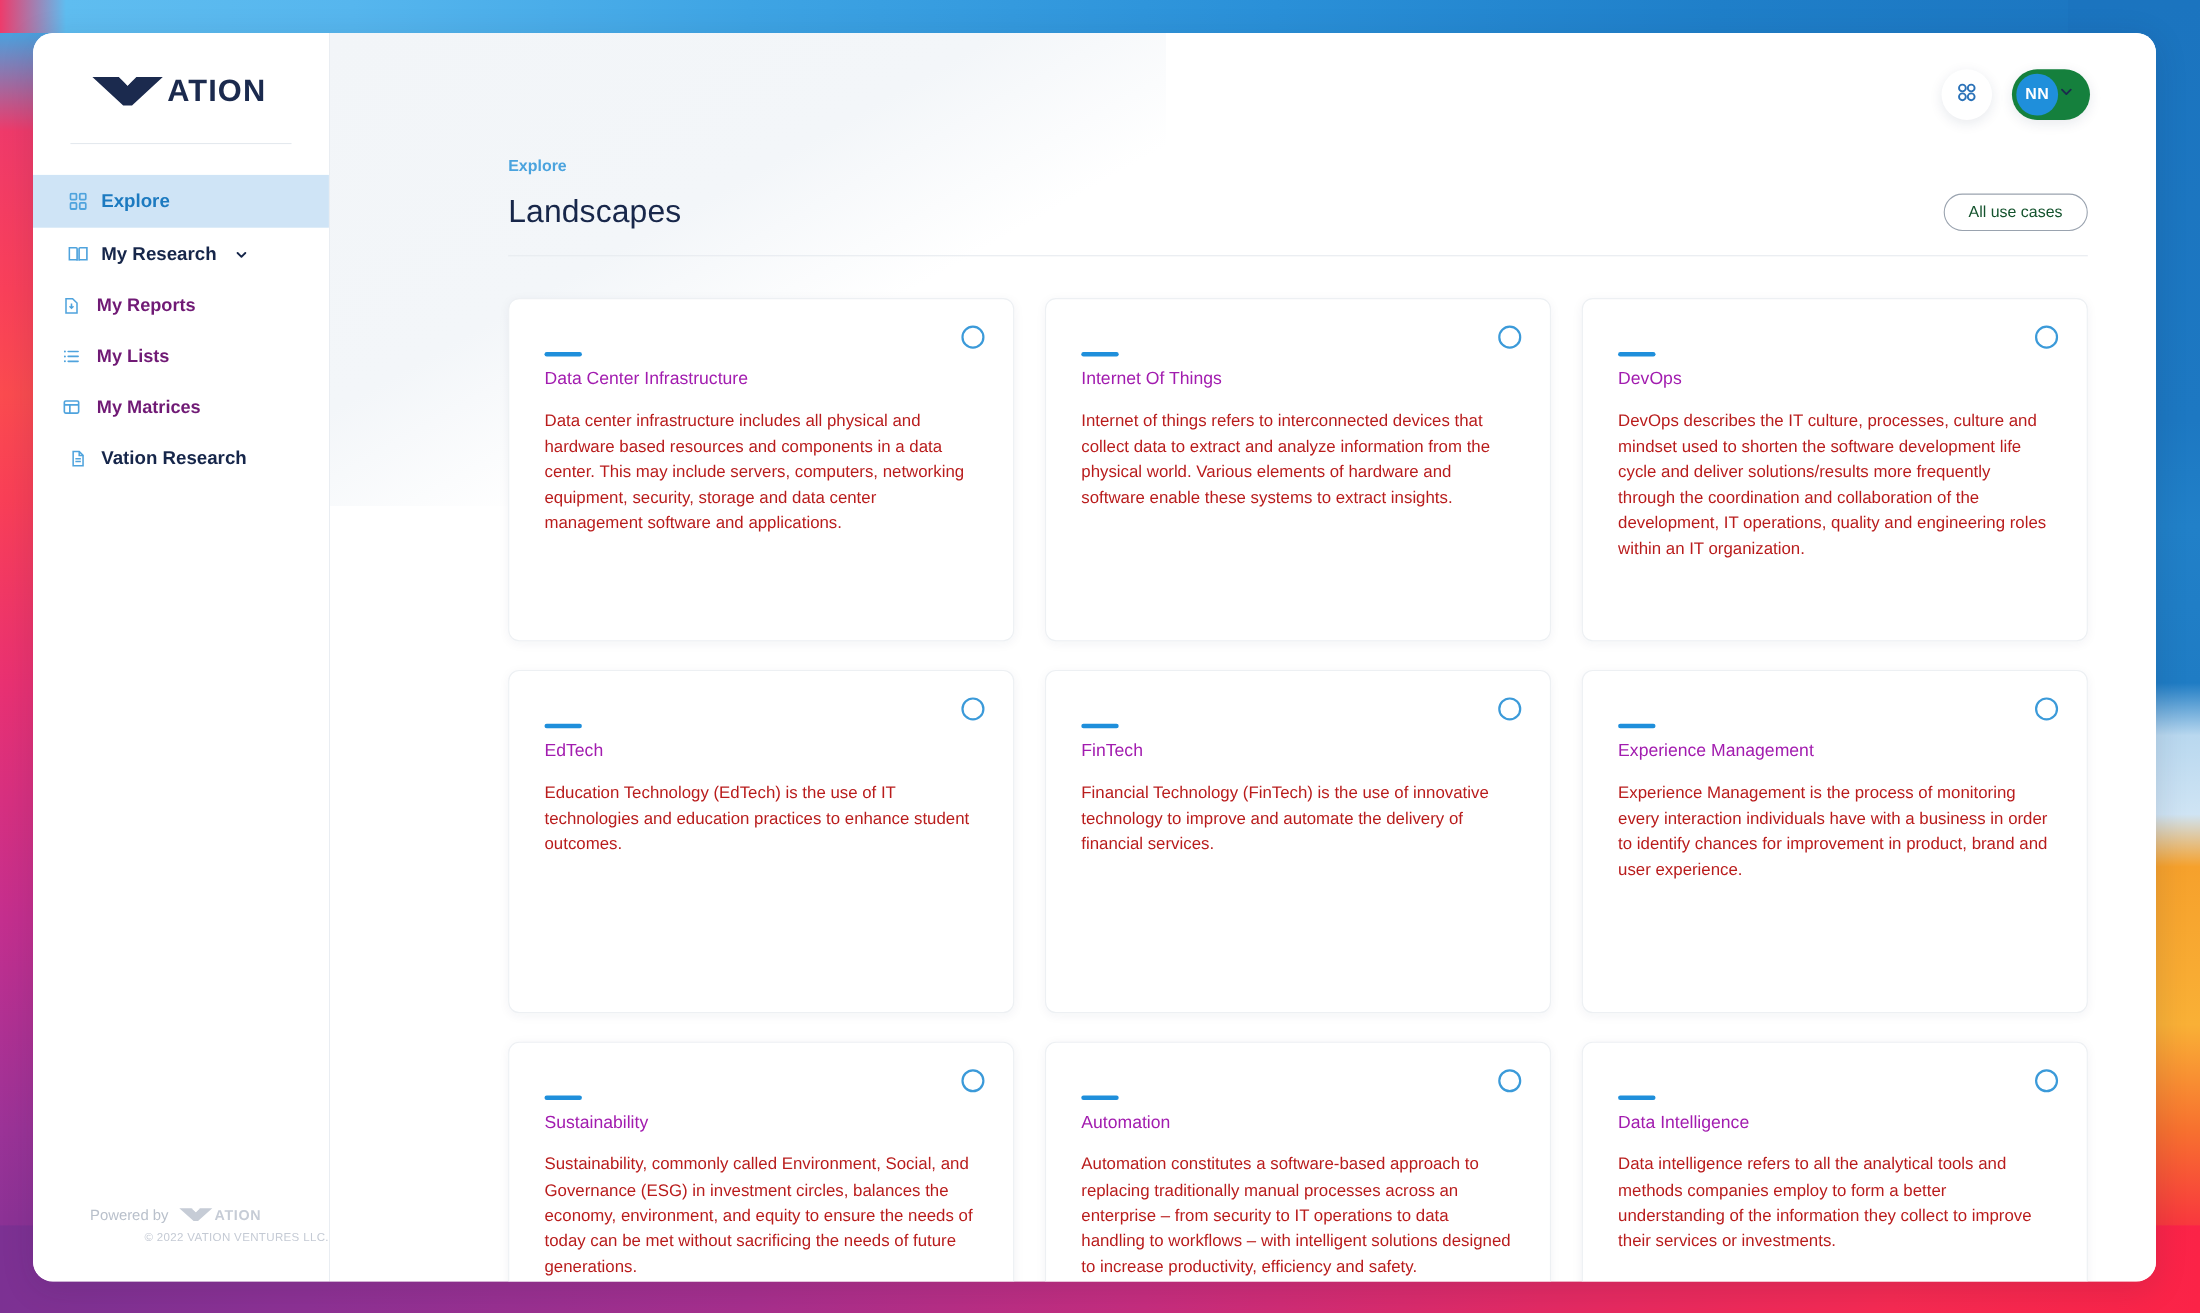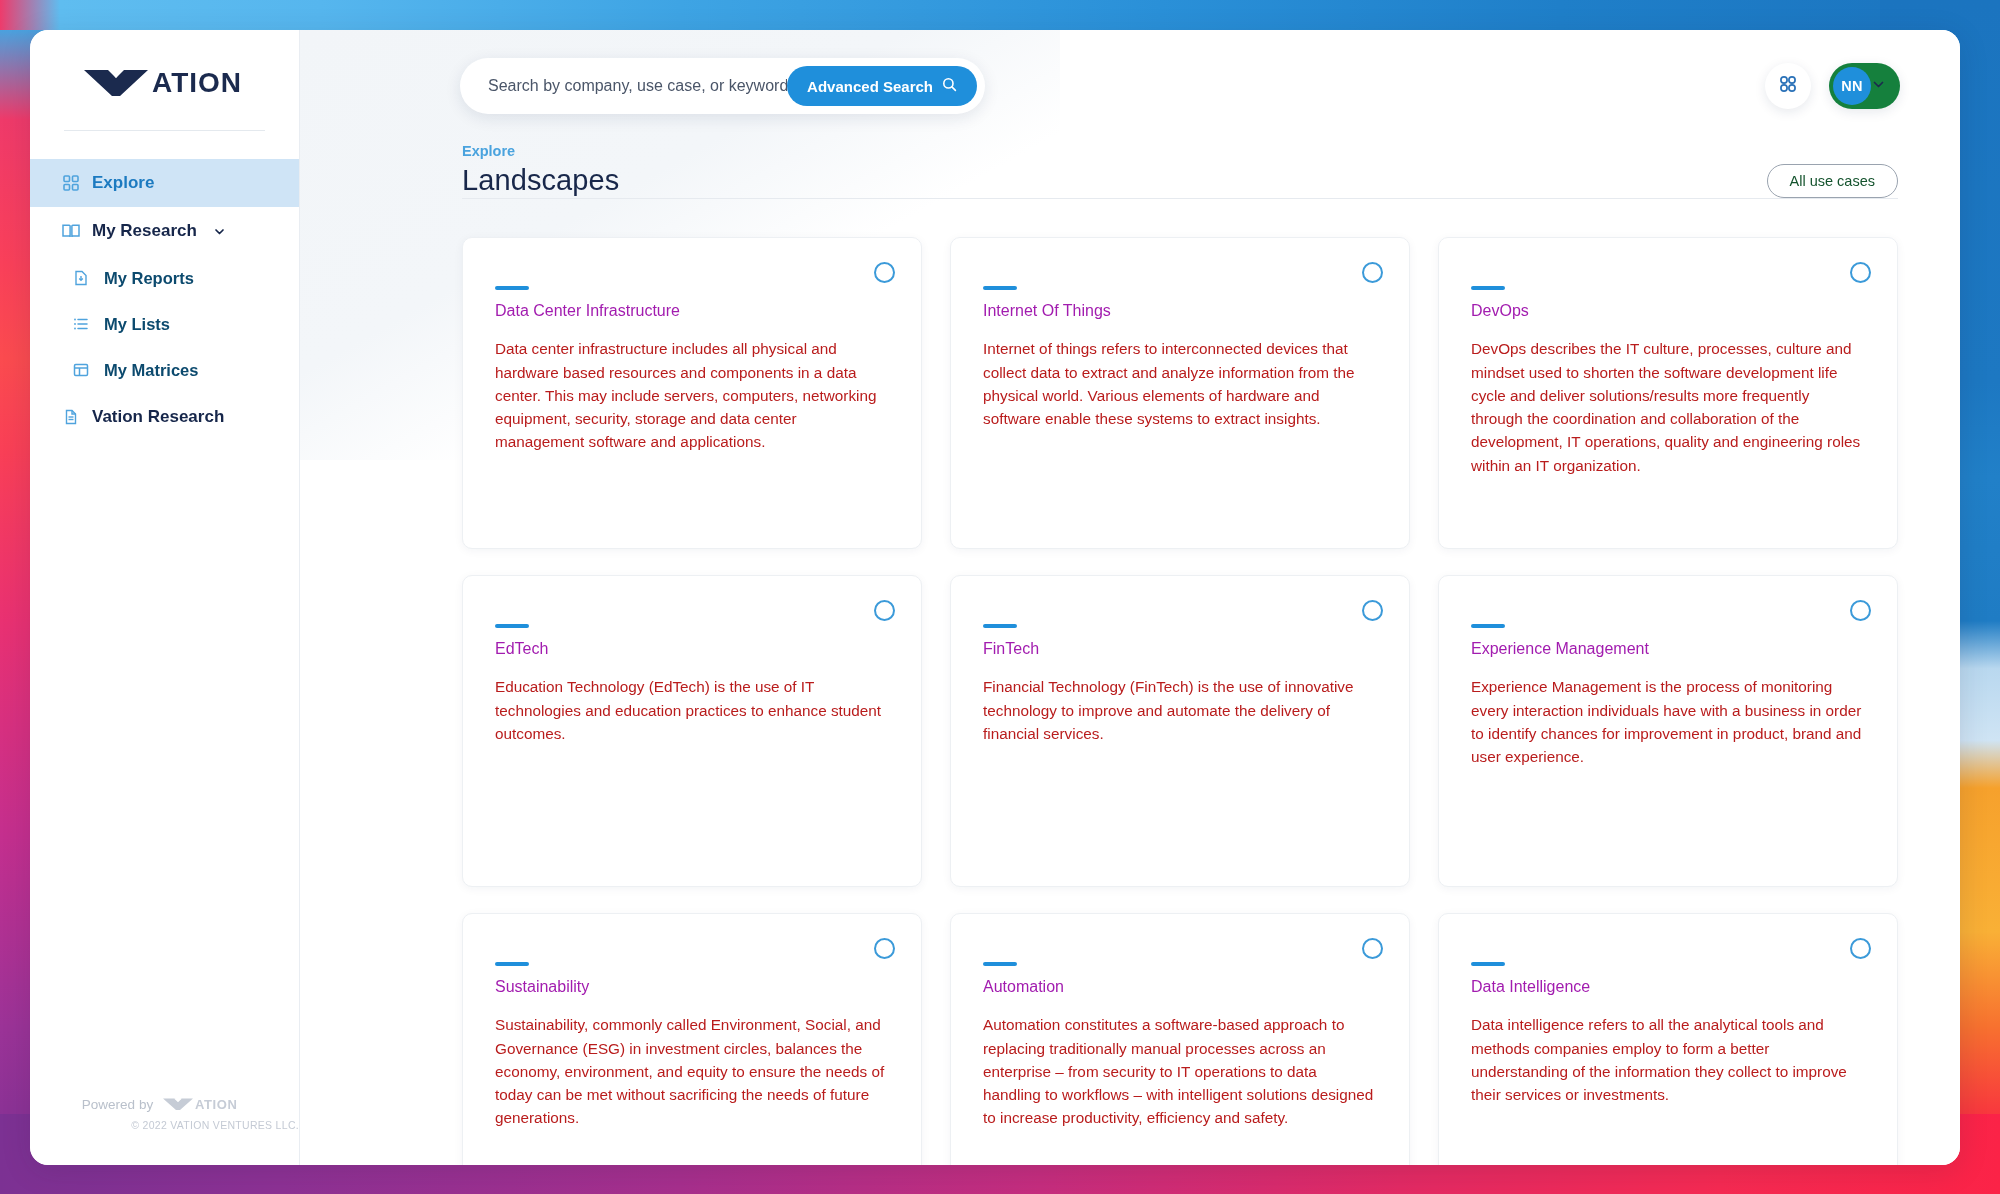--- a/index.html
+++ b/index.html
@@ -131,26 +131,26 @@
     color: #16264a;
     font-weight: 700;
     cursor: pointer;
   }
   .nav-item.active {
     background: #cfe4f6;
     color: #1c7ac0;
   }
   .nav-item.active .nav-label { color: #1c7ac0; }
   .nav-sub {
-    padding-left: 42px;
+    padding-left: 26px;
     height: 46px;
     gap: 14px;
     font-size: 16.5px;
     font-weight: 700;
-    color: #0c4a6e;
+    color: #701a75;
   }
   .nav-icon {
     width: 18px; height: 18px;
     display: inline-flex;
     align-items: center;
     justify-content: center;
     color: #4fa3dd;
     flex: 0 0 auto;
   }
   .nav-icon svg { display: block; }
@@ -283,23 +283,24 @@
   }
   .breadcrumb {
     font-size: 14.5px;
     font-weight: 700;
     color: #4aa3de;
     cursor: pointer;
     display: inline-block;
   }
   .title-row {
     display: flex;
-    align-items: flex-start;
+    align-items: flex-end;
     justify-content: space-between;
-    margin-top: 4px;
+    margin-top: 16px;
+    padding-bottom: 22px;
     border-bottom: 1px solid #e6eaef;
   }
   .page-title {
     font-size: 29px;
     font-weight: 400;
     color: #18274a;
     letter-spacing: .1px;
   }
   .filter-pill {
     border: 1px solid #9aa3af;
@@ -474,32 +475,20 @@
           </svg>
         </div>
         <div class="pb-copy">© 2022 VATION VENTURES LLC.</div>
       </div>
     </aside>
 
     <section class="main">
       <div class="main-tint"></div>
 
       <div class="topbar">
-        <div class="searchbar">
-          <input class="search-placeholder" type="text" placeholder="Search by company, use case, or keyword" style="">
-          <button class="adv-btn">
-            <span>Advanced Search</span>
-            <span>
-              <svg width="15" height="15" viewBox="0 0 15 15" fill="none" stroke="#ffffff" stroke-width="1.6" stroke-linecap="round">
-                <circle cx="6.4" cy="6.4" r="4.6"></circle>
-                <line x1="9.9" y1="9.9" x2="13.4" y2="13.4"></line>
-              </svg>
-            </span>
-          </button>
-        </div>
 
         <div class="topbar-right">
           <div class="apps-btn">
             <span>
               <svg width="20" height="20" viewBox="0 0 20 20" fill="none" stroke="#2b72b8" stroke-width="1.7">
                 <circle cx="6" cy="6" r="3.1"></circle>
                 <circle cx="14" cy="6" r="3.1"></circle>
                 <circle cx="6" cy="14" r="3.1"></circle>
                 <circle cx="14" cy="14" r="3.1"></circle>
               </svg>

